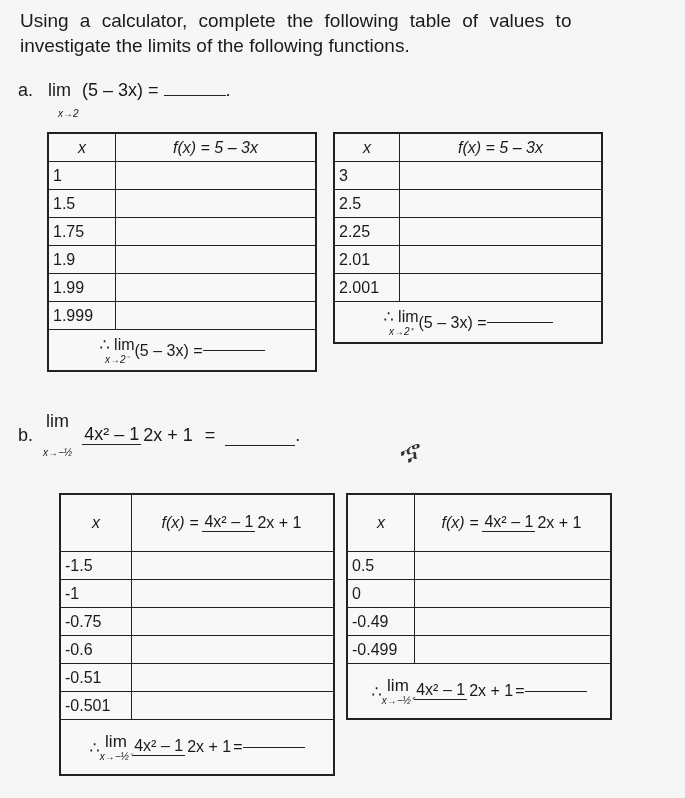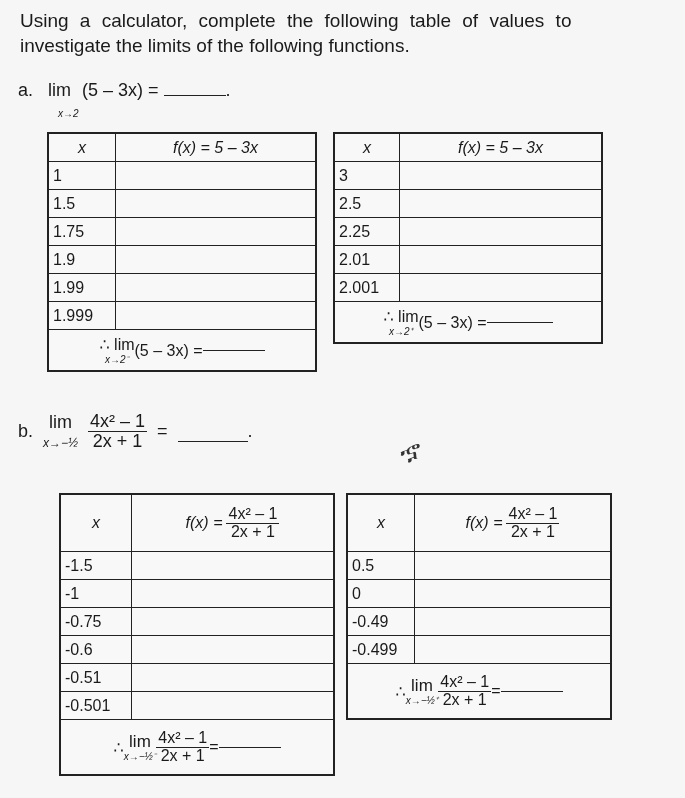--- a/index.html
+++ b/index.html
@@ -8,21 +8,21 @@
     font-family:"Liberation Sans", sans-serif; color:#1a1a1a;
   }
   .abs { position:absolute; }
   .intro { left:20px; top:8px; font-size:19px; line-height:25px; width:660px; }
   .intro .l1 { word-spacing:6px; }
   .problem { font-size:18px; }
   .lim-word { display:inline-block; text-align:center; position:relative; }
   .sub { font-size:10px; font-style:italic; }
   .blank { display:inline-block; border-bottom:1.5px solid #222; }
   i { font-style:italic; }
-  .frac { display:inline-flex; flex-direction:column; align-items:center; vertical-align:middle; line-height:1.05; }
+  .frac { display:inline-flex; align-items:center; vertical-align:middle; line-height:1.05; }
   .frac .num { border-bottom:1.5px solid #222; padding:0 2px; }
   .frac .den { padding:0 2px;text-align:center; }
   table.t { position:absolute; border-collapse:collapse; border:2px solid #222; background:#f9f8f8; }
   table.t td { border:1.5px solid #222; padding:0 0 0 4px; font-size:16px; height:27px; vertical-align:middle; }
   table.t td.hd { text-align:center; padding:0; font-size:16px; }
   table.t td.foot { text-align:center; padding:0; }
   .footwrap { display:inline-flex; align-items:center; font-size:16px; }
   .limstack { display:inline-flex; flex-direction:column; align-items:center; line-height:1; }
   .limstack .s { font-size:10px; font-style:italic; margin-top:2px; }
   .squiggle { left:400px; top:436px; }
@@ -128,21 +128,21 @@
       </span>
     </td>
   </tr>
 </tbody>
   </table>
 
 <div class="abs problem" style="left:18px; top:412px; display:flex; align-items:center; gap:10px;">
   <span>b.</span>
   <span class="limstack" style="font-size:18px;">
     <span>lim</span>
-    <span class="s" style="font-size:12px; margin-top:6px;text-align:right;">x→−½</span>
+    <span class="s" style="font-size:10px; margin-top:18px;text-align:right;">x→−½</span>
   </span>
   <span class="frac">
     <span class="num">4x² – 1</span>
     <span class="den">2x + 1</span>
   </span>
   <span>=</span>
   <span style="display:inline-flex; align-items:flex-end;">
     <span class="blank" style="width:70px; height:18px;"></span>
       <span>.</span>
   </span>

